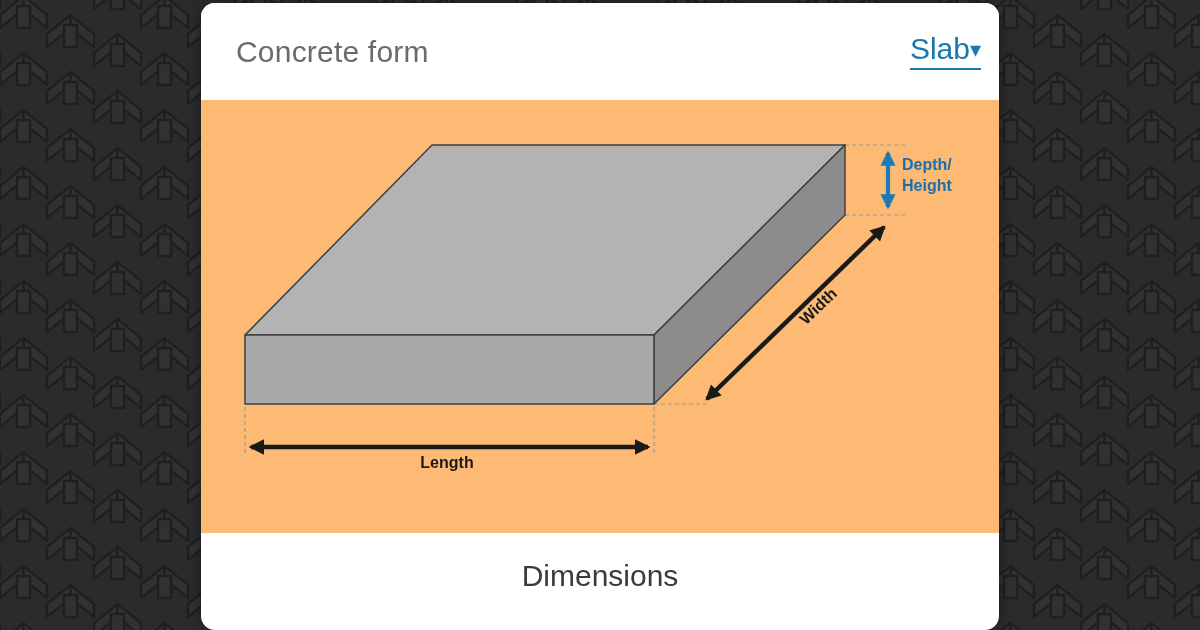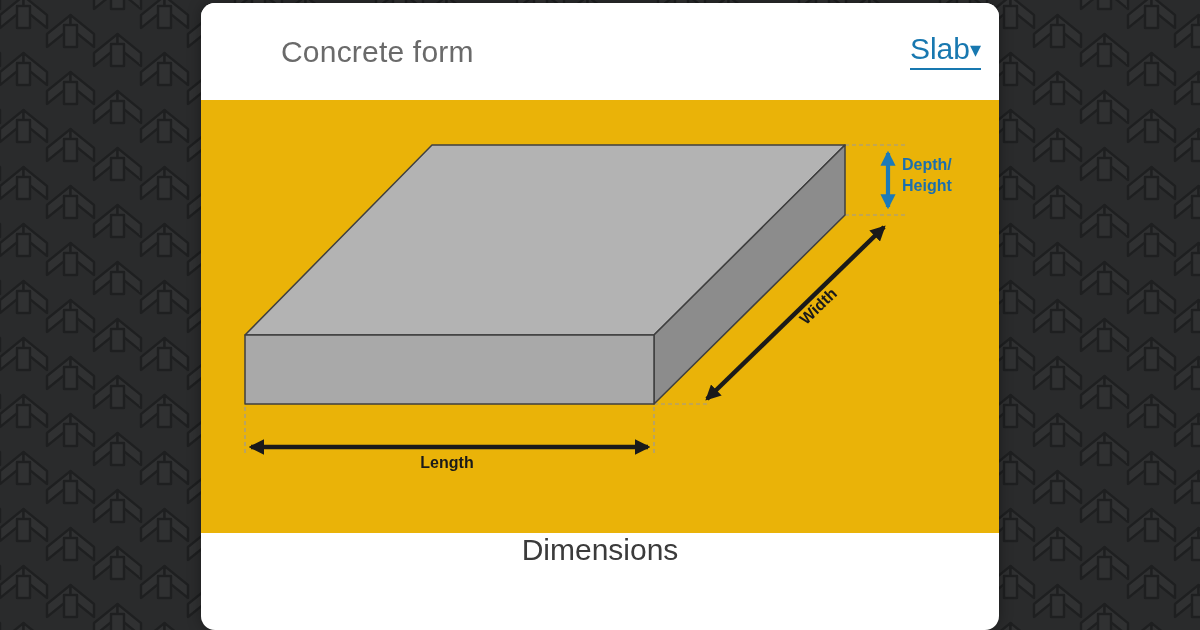--- a/index.html
+++ b/index.html
@@ -30,48 +30,48 @@
     align-items: center;
     justify-content: space-between;
     padding: 0 18px 0 35px;
     background: #ffffff;
   }
   .card-title {
     font-size: 30px;
     font-weight: 400;
     color: #6a6a6a;
     letter-spacing: 0.2px;
-    margin-left: 45px;
   }
   .form-select {
     display: inline-flex;
     align-items: center;
     font-size: 30px;
     font-weight: 400;
     color: #1878b0;
     text-decoration: none;
     border-bottom: 2px solid #1878b0;
     padding-bottom: 3px;
     cursor: pointer;
     line-height: 1.05;
   }
   .form-select .caret {
     font-size: 22px;
     line-height: 1;
     transform: translateY(1px);
   }
   .diagram-area {
     height: 433px;
-    background: #eab308;
+    background: #fdba74;
     position: relative;
   }
   .diagram-area svg { display: block; }
   .section-dimensions {
     background: #ffffff;
     text-align: center;
+    padding-top: 26px;
   }
   .section-heading {
     font-size: 30px;
     font-weight: 400;
     color: #3b3b3b;
     line-height: 34px;
   }
   .diag-label {
     font-family: "Liberation Sans", sans-serif;
     font-weight: bold;

